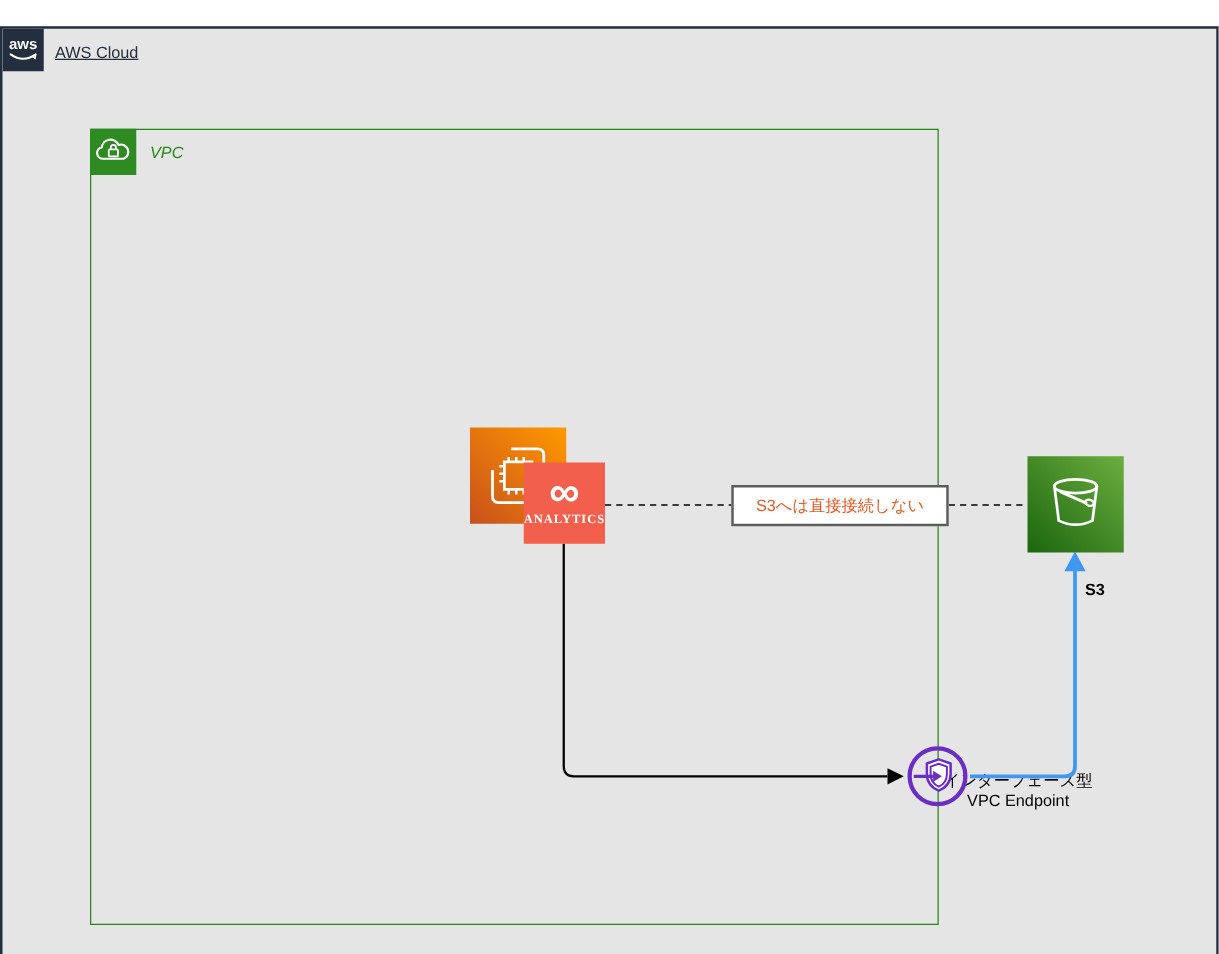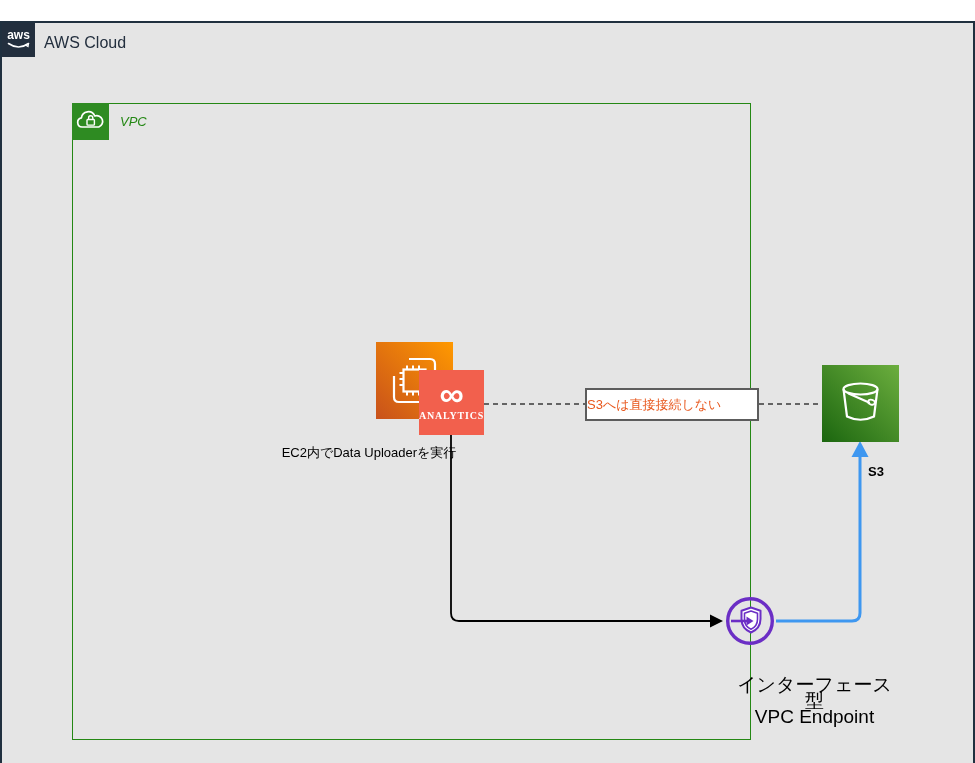--- a/index.html
+++ b/index.html
@@ -7,21 +7,21 @@
   .canvas{
     position:relative;width:975px;height:763px;background:#e5e5e5;
     border:2px solid #20303F;box-sizing:border-box;overflow:hidden;margin-top:21px;
   }
   
   .aws-logo{
     position:absolute;left:0;top:0;width:33px;height:34px;background:#232F3E;
     display:flex;align-items:center;justify-content:center;
   }
   .aws-cloud-label{
-    position:absolute;left:42px;top:11px;font-size:16px;color:#232F3E;white-space:nowrap;
+    position:absolute;left:42px;top:11px;font-size:13px;color:#232F3E;white-space:nowrap;text-decoration:underline;
   }
   
   .vpc-box{
     position:absolute;left:70px;top:80px;width:679px;height:637px;
     border:1.5px solid #248814;box-sizing:border-box;
   }
   .vpc-icon{
     position:absolute;left:70px;top:80px;width:37px;height:37px;background:#2E8B22;
     display:flex;align-items:center;justify-content:center;z-index:2;
   }
@@ -43,35 +43,35 @@
   .analytics-infinity{font-size:34px;font-weight:bold;line-height:26px;margin-top:-4px;}
   .analytics-label{font-size:10px;font-weight:bold;letter-spacing:0.8px;margin-top:3px;font-family:Liberation Serif, serif;}
   .ec2-caption{
     position:absolute;left:257px;top:421px;width:220px;text-align:center;
     font-size:13px;color:#000;white-space:nowrap;
   }
   
   .note-box{
     position:absolute;left:583px;top:365px;width:174px;height:33px;z-index:4;
     background:#fff;border:2px solid #5C5C5C;box-sizing:border-box;
-    display:flex;align-items:center;justify-content:flex-start;
+    display:flex;align-items:center;justify-content:center;
   }
   .note-text{font-size:13px;color:#E8571C;white-space:nowrap;}
   
   .s3-icon{
     position:absolute;left:820px;top:342px;width:77px;height:77px;z-index:2;
     background:linear-gradient(45deg,#1B660F,#6CAE3E);
     display:flex;align-items:center;justify-content:center;
   }
   .s3-label{position:absolute;left:866px;top:441px;font-size:13px;color:#000;font-weight:bold;}
   
   .endpoint-icon{position:absolute;left:722px;top:572px;width:52px;height:52px;z-index:3;}
   .endpoint-label{
-    position:absolute;left:735px;top:654px;width:155px;text-align:center;
-    font-size:19px;color:#000;line-height:16px;
+    position:absolute;left:735px;top:594px;width:155px;text-align:center;
+    font-size:13px;color:#000;line-height:16px;
   }
   
   .edges{position:absolute;left:0;top:0;width:975px;height:763px;z-index:1;pointer-events:none;}
 </style>
 </head>
 <body>
 
 <div class="canvas">
 
   <svg class="edges" viewBox="0 0 975 763">
@@ -117,21 +117,20 @@
         <path d="M27.5 31 h-4 M27.5 37 h-4 M27.5 43 h-4"></path>
         <path d="M49.5 31 h4 M49.5 37 h4 M49.5 43 h4"></path>
       </g>
     </svg>
   </div>
 
   <div class="analytics-icon">
     <div class="analytics-infinity">∞</div>
     <div class="analytics-label">ANALYTICS</div>
   </div>
-  <div class="ec2-caption">EC2内でData Uploaderを実行</div>
 
   <div class="note-box">
     <span class="note-text">S3へは直接接続しない</span>
   </div>
 
   <div class="s3-icon">
     <svg width="77" height="77" viewBox="0 0 77 77">
       <ellipse cx="38.5" cy="24" rx="17" ry="5.5" fill="none" stroke="#fff" stroke-width="2.2"></ellipse>
       <path d="M21.5 24 L25 51.5 Q38.5 58 52 51.5 L55.5 24" fill="none" stroke="#fff" stroke-width="2.2"></path>
       <path d="M26.5 28.5 L47 37.5" fill="none" stroke="#fff" stroke-width="2.2" stroke-linecap="round"></path>

